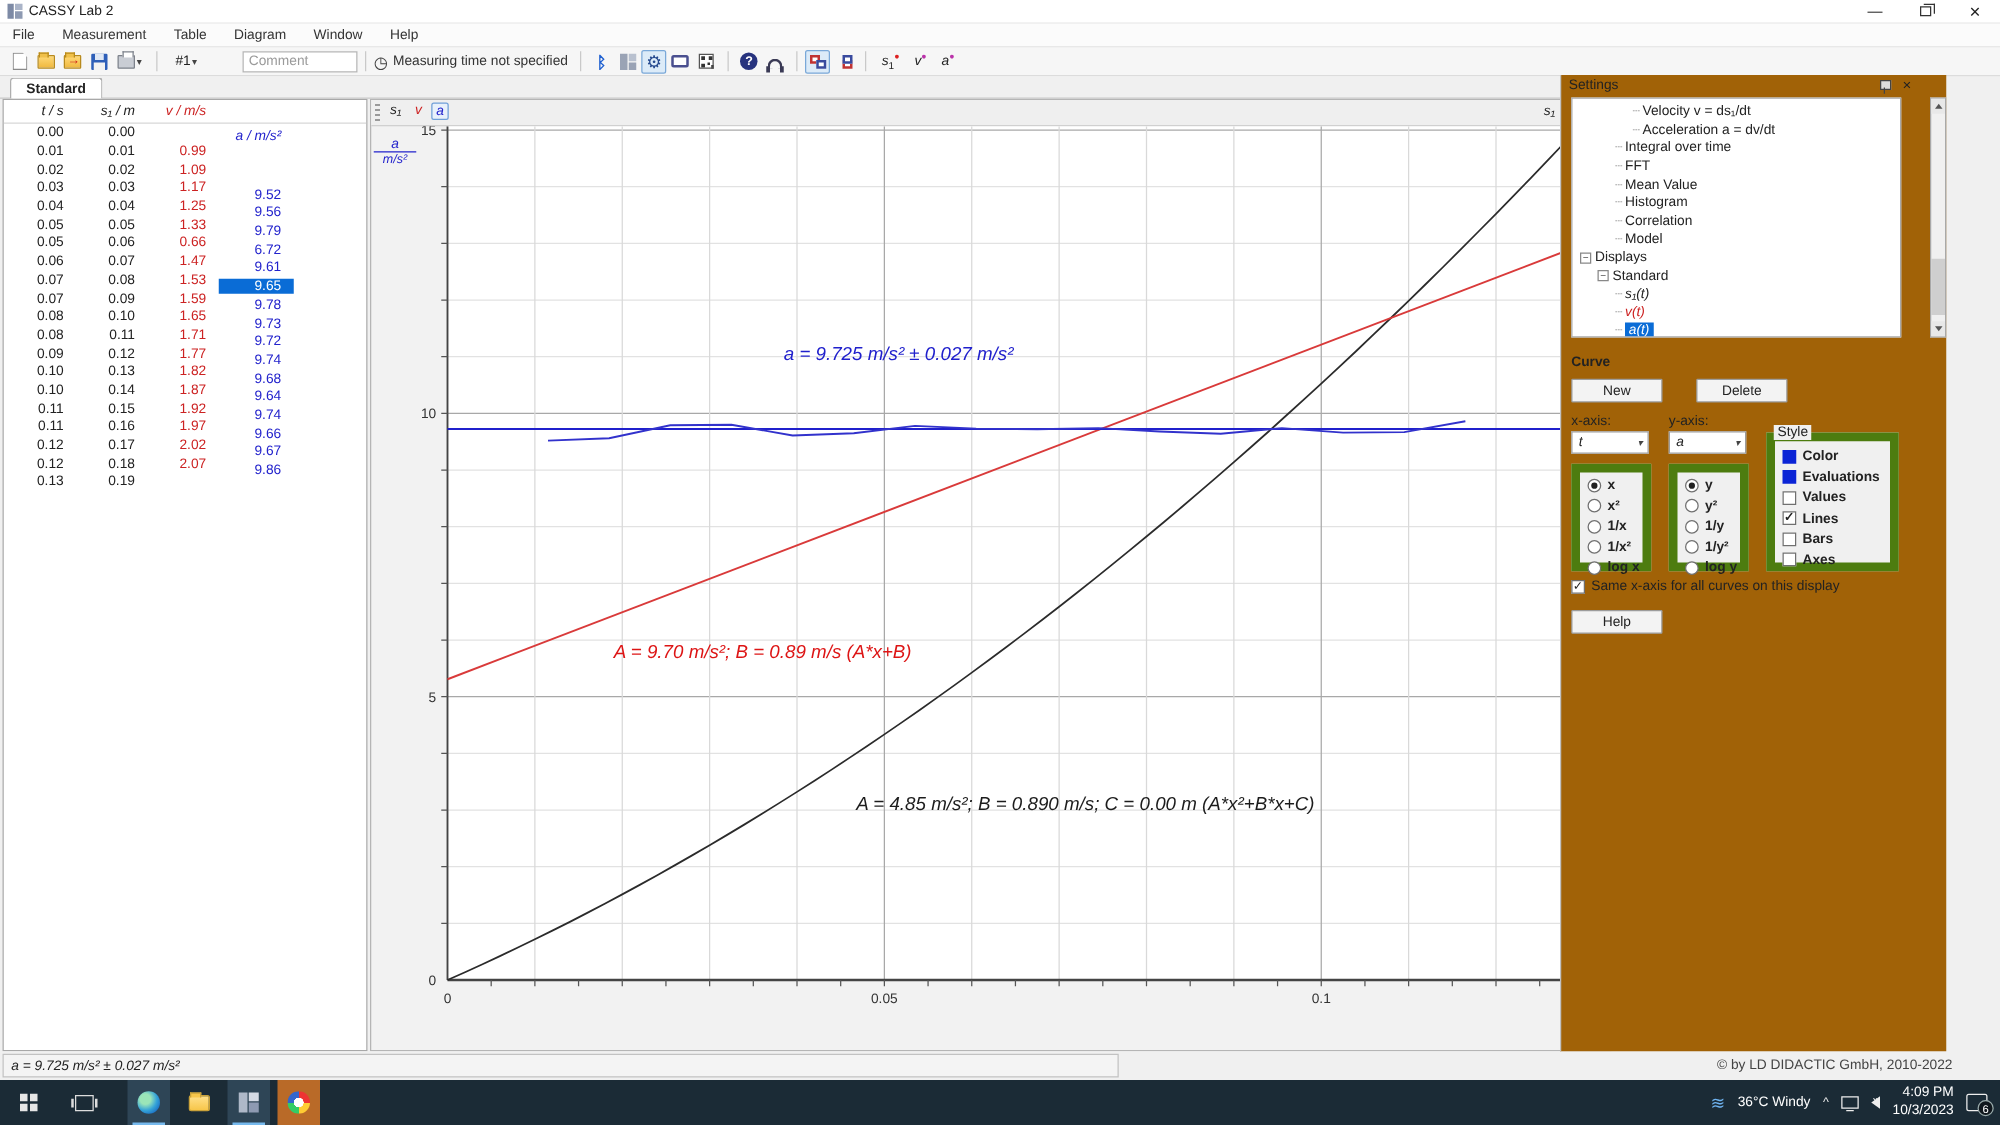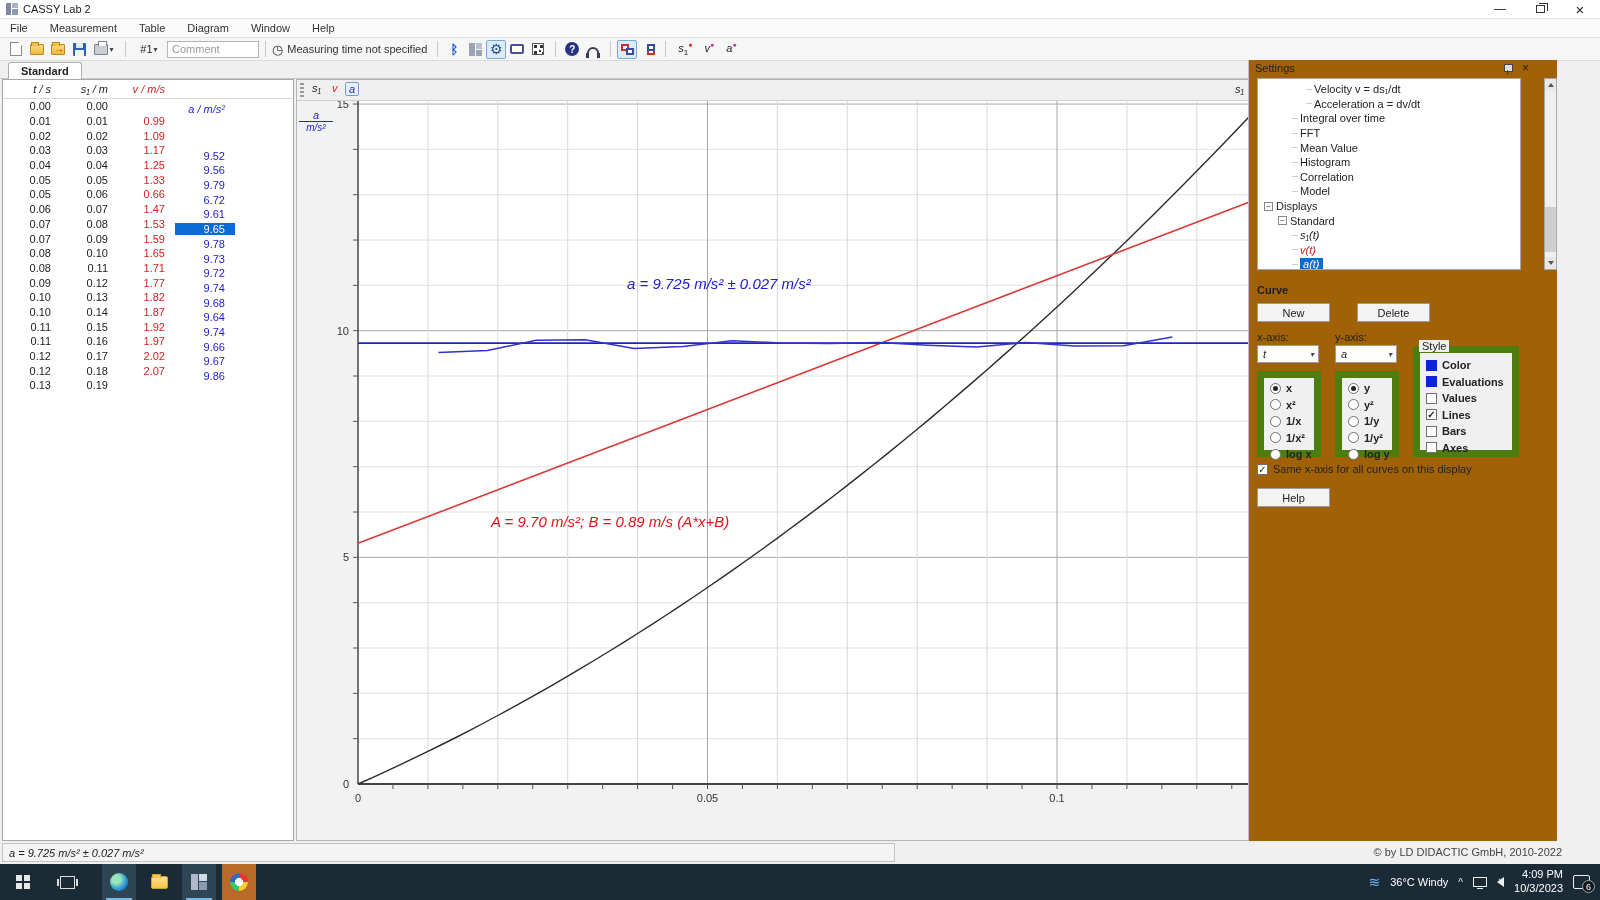--- a/index.html
+++ b/index.html
@@ -46,21 +46,21 @@
     font-size:10px; font-weight:bold;}
   .save-icon { width:13px; height:13px; background:#2e5fb8; position:relative; border-radius:1px;}
   .save-icon::before { content:""; position:absolute; left:3px; top:0; width:7px; height:5px; background:#dfe8f5;}
   .save-icon::after { content:""; position:absolute; left:2px; top:7px; width:9px; height:6px; background:#f2f2f2;}
   .print-icon { width:14px; height:11px; position:relative; background:#c9cdd4; border:1px solid #7c818a;
     border-radius:1px; }
   .print-icon::before { content:""; position:absolute; left:3px; top:-4px; width:7px; height:4px;
     background:#fff; border:1px solid #7c818a; border-bottom:none;}
   .drop-arrow { font-size:8px; color:#444; margin-left:1px; }
   .comment-input { width:92px; height:17px; border:1px solid #b5b5b5; background:#fff;
-    font-family:"Liberation Sans",sans-serif; font-size:11px; color:#333; padding:0 4px; }
+    font-family:"Liberation Sans",sans-serif; font-size:11px; color:#333; padding:0 4px;margin-left:27px; }
   .comment-input::placeholder { color:#9a9a9a; }
   .stopwatch { color:#444; font-size:13px; margin-right:4px; }
   .bt-icon { color:#1d5fd0; font-size:13px; font-weight:bold; }
   .grid-icon { width:13px; height:13px;
     background: linear-gradient(#9aa3b5,#9aa3b5) 0 0/6px 13px no-repeat,
       linear-gradient(#b9c1cf,#b9c1cf) 7px 0/6px 6px no-repeat,
       linear-gradient(#9aa3b5,#9aa3b5) 7px 7px/6px 6px no-repeat; }
   .gear-icon { color:#264a8f; font-size:14px; }
   .display-icon { width:14px; height:10px; border:2px solid #4a4f8f; border-radius:2px; background:#fff;}
   .qr-icon { width:12px; height:12px; background:#fff; position:relative; border:1px solid #555;
@@ -556,20 +556,21 @@
         <text x="52" y="460.35" text-anchor="end" font-size="11px" fill="#333" font-family="Liberation Sans, sans-serif">5</text>
         <text x="52" y="233.70000000000005" text-anchor="end" font-size="11px" fill="#333" font-family="Liberation Sans, sans-serif">10</text>
         <text x="52" y="7.050000000000068" text-anchor="end" font-size="11px" fill="#333" font-family="Liberation Sans, sans-serif">15</text>
         <polyline points="61.0,683.0 75.0,676.8 89.0,670.4 102.9,663.9 116.9,657.2 130.9,650.4 144.9,643.5 158.9,636.5 172.8,629.3 186.8,622.0 200.8,614.5 214.8,606.9 228.8,599.2 242.7,591.3 256.7,583.3 270.7,575.2 284.7,566.9 298.7,558.5 312.6,550.0 326.6,541.3 340.6,532.5 354.6,523.6 368.6,514.5 382.5,505.3 396.5,496.0 410.5,486.5 424.5,476.9 438.5,467.2 452.4,457.3 466.4,447.3 480.4,437.1 494.4,426.8 508.4,416.4 522.3,405.9 536.3,395.2 550.3,384.4 564.3,373.4 578.3,362.3 592.2,351.1 606.2,339.7 620.2,328.2 634.2,316.6 648.2,304.8 662.1,292.9 676.1,280.9 690.1,268.7 704.1,256.4 718.1,244.0 732.0,231.4 746.0,218.7 760.0,205.9 774.0,192.9 788.0,179.8 801.9,166.5 815.9,153.2 829.9,139.7 843.9,126.0 857.9,112.2 871.8,98.3 885.8,84.2 899.8,70.1 913.8,55.7 927.8,41.3 941.7,26.7 955.7,12.0 " fill="none" stroke="#2b2b2b" stroke-width="1.4"></polyline>
         <line x1="61" y1="442.36" x2="993" y2="85.48924" stroke="#d93a3a" stroke-width="1.6"></line>
         <line x1="61" y1="242.16575000000006" x2="993" y2="242.16575000000006" stroke="#2020cc" stroke-width="1.6"></line>
         <polyline points="141.4,251.5 190.3,249.6 239.2,239.2 288.2,238.8 337.1,247.4 386.0,245.6 435.0,239.7 483.9,241.9 532.8,242.4 581.8,241.5 630.7,244.2 679.6,246.0 728.5,241.5 777.5,245.1 826.4,244.7 875.3,236.0 " fill="none" stroke="#3232cc" stroke-width="1.5"></polyline>
       </svg>
     <div class="annot" style="left:330px;top:174px;color:#2020cc">a = 9.725 m/s² ± 0.027 m/s²</div>
     <div class="annot" style="left:194px;top:412px;color:#dd1515">A = 9.70 m/s²;  B = 0.89 m/s  (A*x+B)</div>
+    <div class="annot" style="left:388px;top:534px;color:#1c1c1c">A = 4.85 m/s²;  B = 0.890 m/s;  C = 0.00 m  (A*x²+B*x+C)</div>
     <div class="xaxis-label">t / s</div>
   </div>
 </div>
 
 <div id="statusbar">
   <div class="status-cell">
       <span>a = 9.725 m/s² ± 0.027 m/s²</span>
     </div>
   <div class="copyright">© by LD DIDACTIC GmbH, 2010-2022</div>
 </div>

